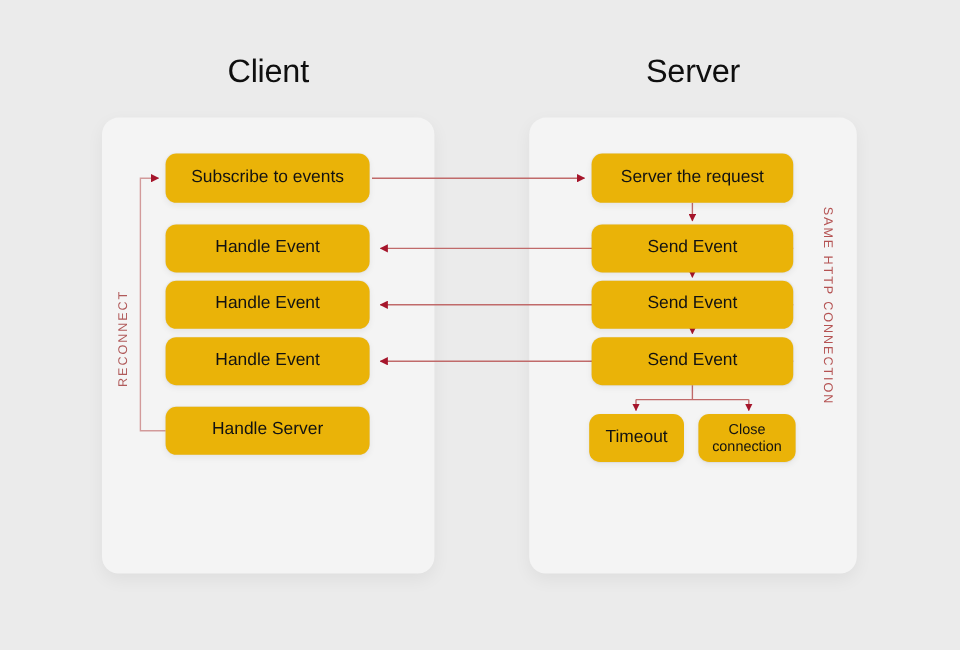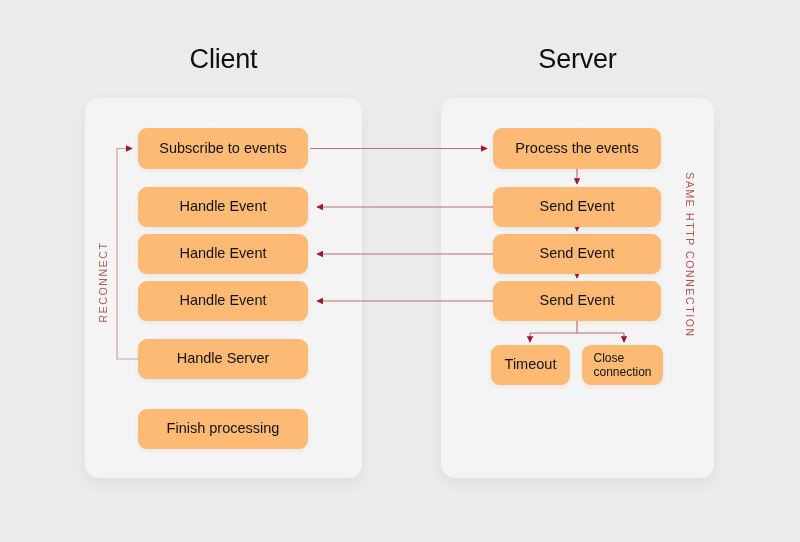--- a/index.html
+++ b/index.html
@@ -41,26 +41,27 @@
     background: #f4f4f4;
     border-radius: 14px;
     box-shadow: 0 5px 14px rgba(0,0,0,0.055);
   }
   #lane-client { left: 85px;  top: 98px; width: 277px; height: 380px; }
   #lane-server { left: 441px; top: 98px; width: 273px; height: 380px; }
 
   
   .node {
     position: absolute;
-    background: #fdba74;
+    background: #eab308;
     border-radius: 9px;
     box-shadow: 0 2px 5px rgba(0,0,0,0.055), 0 0 1px rgba(0,0,0,0.05);
     display: flex;
     align-items: center;
     justify-content: center;
+    text-align: center;
     color: #121212;
     font-size: 14.5px;
     line-height: 1.18;
     box-sizing: border-box;
     padding: 2px 6px;
   }
   .node.small { font-size: 12px; }
 
   
   #n-subscribe   { left: 138px; top: 128px; width: 170px; height: 41px; }
@@ -153,23 +154,22 @@
   </svg>
 
   <div class="vlabel" id="lbl-reconnect">RECONNECT</div>
   <div class="vlabel" id="lbl-samehttp">SAME HTTP CONNECTION</div>
 
   <div class="node" id="n-subscribe">Subscribe to events</div>
   <div class="node" id="n-handle1">Handle Event</div>
   <div class="node" id="n-handle2">Handle Event</div>
   <div class="node" id="n-handle3">Handle Event</div>
   <div class="node" id="n-handletime">Handle Server</div>
-  <div class="node" id="n-finish">Finish processing</div>
 
-  <div class="node" id="n-process">Process the events</div>
+  <div class="node" id="n-process">Server the request</div>
   <div class="node" id="n-send1">Send Event</div>
   <div class="node" id="n-send2">Send Event</div>
   <div class="node" id="n-send3">Send Event</div>
   <div class="node small" id="n-close">
     <span>
       <span>Close</span><br>
       <span>connection</span>
     </span>
   </div>
   <div class="node" id="n-timeout">Timeout</div>

